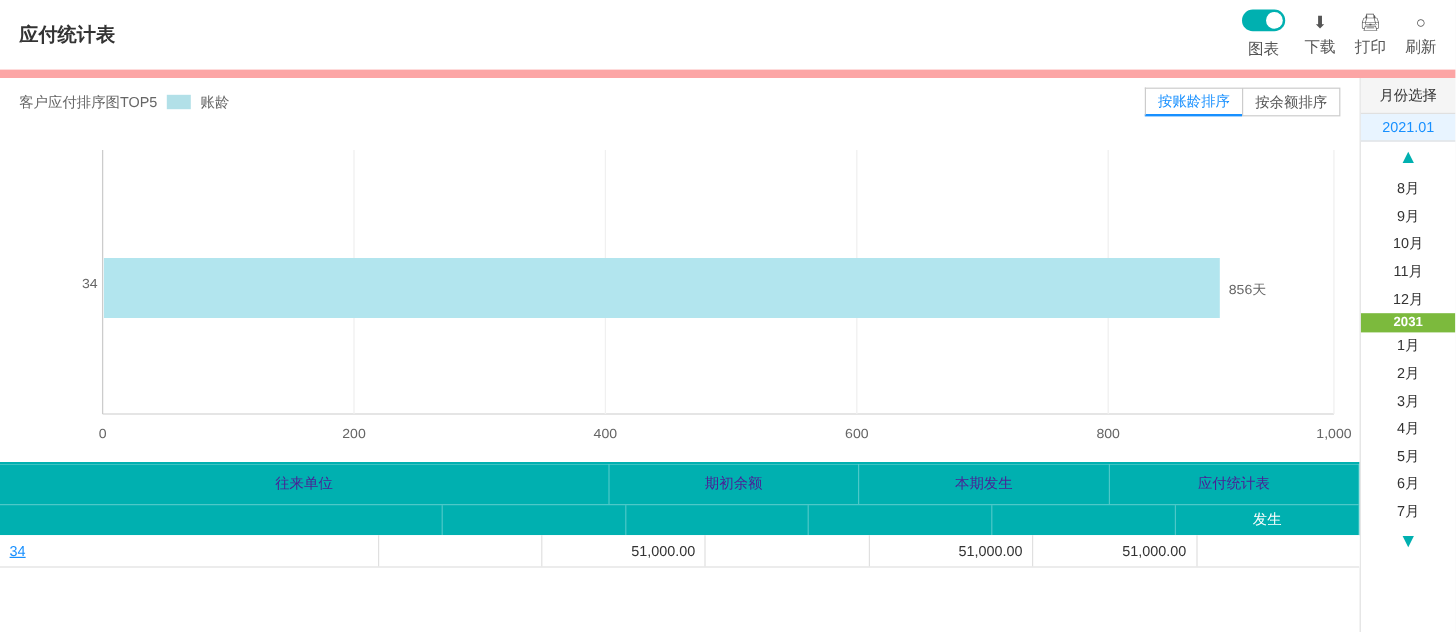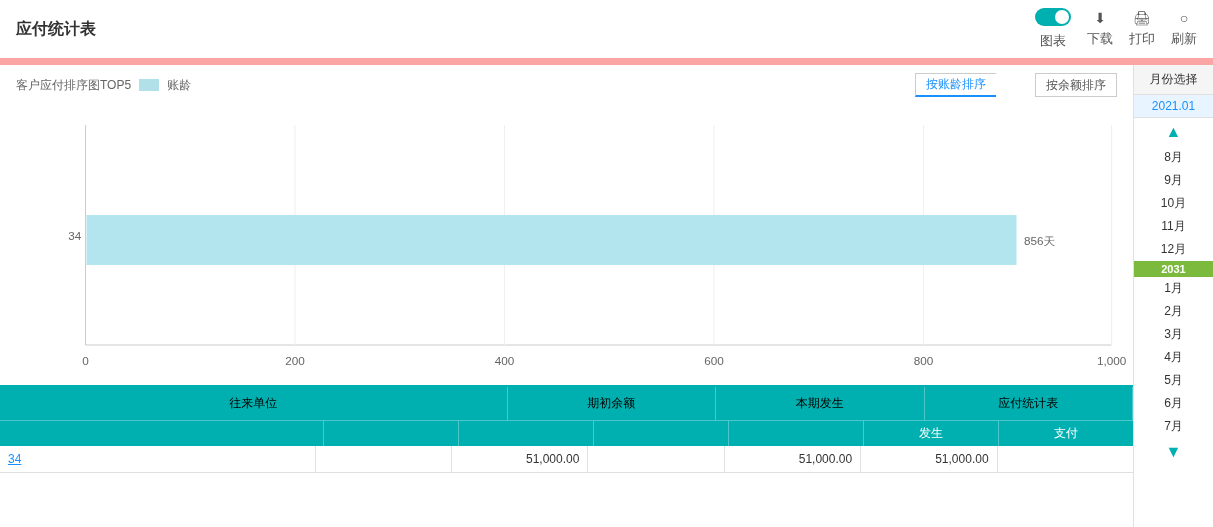--- a/index.html
+++ b/index.html
@@ -22,21 +22,21 @@
     .main-content { display: flex; flex: 1; overflow: hidden; }
     
     
     .chart-area { flex: 1; display: flex; flex-direction: column; overflow: hidden; }
     
     
     .chart-header { display: flex; align-items: center; justify-content: space-between; padding: 8px 16px; }
     .chart-legend { display: flex; align-items: center; gap: 8px; font-size: 12px; color: #666; }
     .legend-box { width: 20px; height: 12px; background: #b2e0e8; display: inline-block; }
     .sort-buttons { display: flex; gap: 0; }
-    .sort-btn { padding: 2px 10px; border: 1px solid #ccc; background: #fff; cursor: pointer; font-size: 12px; color: #555; margin-left: 39px; }
+    .sort-btn { padding: 2px 10px; border: 1px solid #ccc; background: #fff; cursor: pointer; font-size: 12px; color: #555; }
     .sort-btn:first-child { border-right: none; }
     .sort-btn.active { color: #1890ff; border-bottom: 2px solid #1890ff; }
     
     
     .table-area { background: #fff; border-top: 2px solid #00b0b0; }
     .table-header-row { display: flex; width: 100%; }
     
     .th { display: flex; align-items: center; justify-content: center; padding: 8px 4px; font-size: 12px; border-right: 1px solid rgba(255,255,255,0.3); text-align: center; }
     .th-unit { flex: 2.5; }
     .th-period-start { flex: 1; }
@@ -127,35 +127,34 @@
           <text x="70" y="135" text-anchor="middle" font-size="11" fill="#666">34</text>
 
           <rect x="81" y="110" width="870" height="50" fill="#b2e5ee"></rect>
 
           <text x="958" y="140" text-anchor="start" font-size="11" fill="#666">856天</text>
         </svg>
       </div>
 
       <div class="table-area">
 
-        <div class="table-header-row" style="display:flex; background:#00b0b0; color:#000000;">
+        <div class="table-header-row" style="display:flex; background:#00b0b0; color:#4c1d95;">
           <div class="th th-unit" style="flex:2.5; display:flex; align-items:center; justify-content:center; padding:8px 4px; border-right:1px solid rgba(255,255,255,0.3); font-size:12px;">往来单位</div>
           <div class="th th-period-start" style="flex:1; display:flex; align-items:center; justify-content:center; padding:8px 4px; border-right:1px solid rgba(255,255,255,0.3); font-size:12px;">期初余额</div>
           <div class="th th-period-occur" style="flex:1; display:flex; align-items:center; justify-content:center; padding:8px 4px; border-right:1px solid rgba(255,255,255,0.3); font-size:12px;">本期发生</div>
           <div class="th th-period-pay" style="flex:1; display:flex; align-items:center; justify-content:center; padding:8px 4px; border-right:1px solid rgba(255,255,255,0.3); font-size:12px;">应付统计表</div>
         </div>
 
         <div style="display:flex; background:#00b0b0; color:#fff; border-top:1px solid rgba(255,255,255,0.3);">
           <div style="flex:2.5; padding:4px; border-right:1px solid rgba(255,255,255,0.3);"></div>
           <div style="flex:1; padding:4px; border-right:1px solid rgba(255,255,255,0.3);"></div>
           <div style="flex:1; padding:4px; border-right:1px solid rgba(255,255,255,0.3);"></div>
           <div style="flex:1; padding:4px; border-right:1px solid rgba(255,255,255,0.3);"></div>
           <div style="flex:1; padding:4px; border-right:1px solid rgba(255,255,255,0.3);"></div>
           <div style="flex:1; display:flex; align-items:center; justify-content:center; padding:4px; border-right:1px solid rgba(255,255,255,0.3); font-size:12px;">发生</div>
-          <div style="flex:1; display:flex; align-items:center; justify-content:center; padding:4px; font-size:12px;">支付</div>
         </div>
 
         <div style="display:flex; border-bottom:1px solid #e0e0e0; background:#fff;">
           <div style="flex:2.5; padding:6px 8px; border-right:1px solid #e0e0e0; font-size:12px; display:flex; align-items:center;">
             <a class="link-text" style="color:#1890ff; text-decoration:underline; cursor:pointer;">34</a>
           </div>
           <div style="flex:1; padding:6px 8px; border-right:1px solid #e0e0e0; font-size:12px; display:flex; align-items:center; justify-content:flex-end;"></div>
           <div style="flex:1; padding:6px 8px; border-right:1px solid #e0e0e0; font-size:12px; display:flex; align-items:center; justify-content:flex-end;">51,000.00</div>
           <div style="flex:1; padding:6px 8px; border-right:1px solid #e0e0e0; font-size:12px; display:flex; align-items:center; justify-content:flex-end;"></div>
           <div style="flex:1; padding:6px 8px; border-right:1px solid #e0e0e0; font-size:12px; display:flex; align-items:center; justify-content:flex-end;">51,000.00</div>

